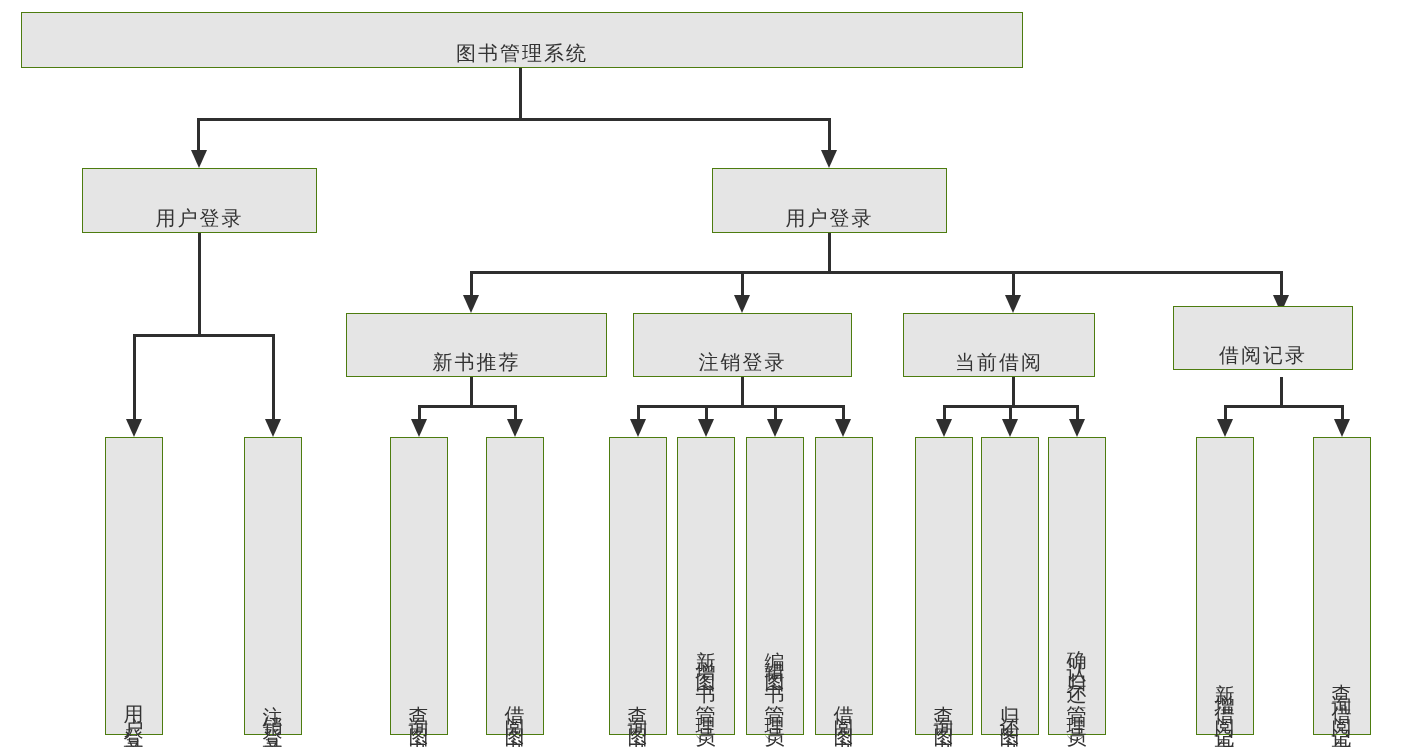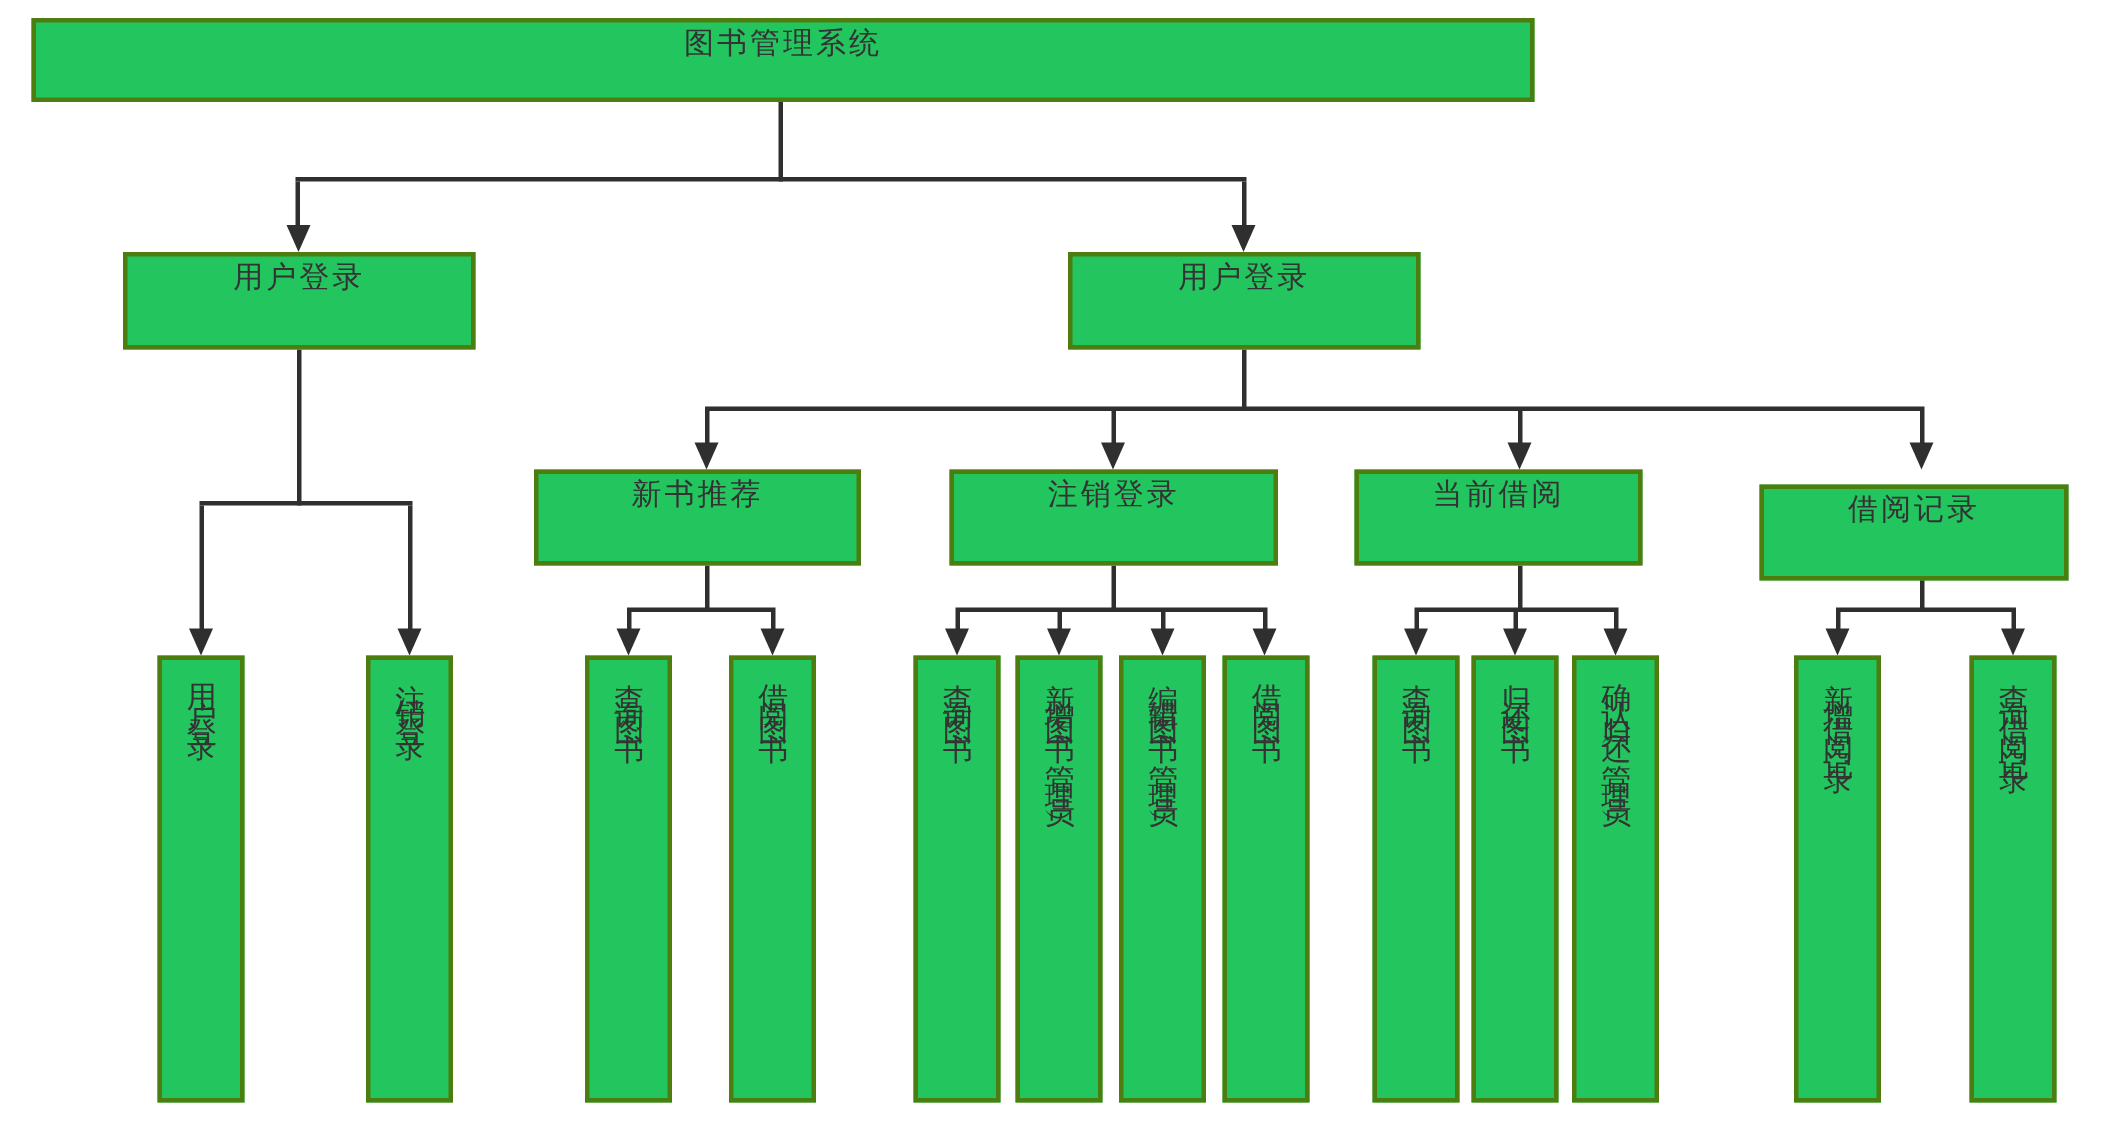--- a/index.html
+++ b/index.html
@@ -5,25 +5,25 @@
   html,body{margin:0;padding:0;background:#ffffff;}
   #canvas{
     position:relative;
     width:1405px;height:747px;
     background:#ffffff;
     font-family:"Liberation Sans","DejaVu Sans",sans-serif;
     overflow:hidden;
   }
   .box{
     position:absolute;
-    background:#22c55e;
-    border:3px solid #4d7c0f;
+    background:#e5e5e5;
+    border:1px solid #4d7c0f;
     box-sizing:border-box;
     display:flex;
-    align-items:flex-start;
+    align-items:flex-end;
     justify-content:center;
     color:#333333;
     font-size:20px;
     z-index:2;
   }
   .hbox span{letter-spacing:2px;}
   .vtext{
     writing-mode:vertical-lr;
     text-orientation:mixed;
     letter-spacing:11px;
@@ -87,30 +87,30 @@
   <div class="line" style="left:470px;top:271px;width:813px;height:3px"></div>
   <div class="line" style="left:470px;top:274px;width:3px;height:26px"></div>
   <div class="arrow" style="left:463px;top:295px"></div>
   <div class="line" style="left:741px;top:274px;width:3px;height:26px"></div>
   <div class="arrow" style="left:734px;top:295px"></div>
   <div class="line" style="left:1012px;top:274px;width:3px;height:26px"></div>
   <div class="arrow" style="left:1005px;top:295px"></div>
   <div class="line" style="left:1280px;top:274px;width:3px;height:26px"></div>
   <div class="arrow" style="left:1273px;top:295px"></div>
 
-  <div class="box hbox" style="left:356px;top:313px;width:218px;height:64px">
+  <div class="box hbox" style="left:346px;top:313px;width:261px;height:64px">
     <span>新书推荐</span>
   </div>
   <div class="box hbox" style="left:633px;top:313px;width:219px;height:64px">
     <span>注销登录</span>
   </div>
   <div class="box hbox" style="left:903px;top:313px;width:192px;height:64px">
     <span>当前借阅</span>
   </div>
-  <div class="box hbox" style="left:1173px;top:323px;width:206px;height:64px">
+  <div class="box hbox" style="left:1173px;top:306px;width:180px;height:64px">
     <span>借阅记录</span>
   </div>
 
   <div class="line" style="left:470px;top:377px;width:3px;height:31px"></div>
   <div class="line" style="left:418px;top:405px;width:99px;height:3px"></div>
   <div class="line" style="left:418px;top:408px;width:3px;height:16px"></div>
   <div class="arrow" style="left:411px;top:419px"></div>
   <div class="line" style="left:514px;top:408px;width:3px;height:16px"></div>
   <div class="arrow" style="left:507px;top:419px"></div>
 

